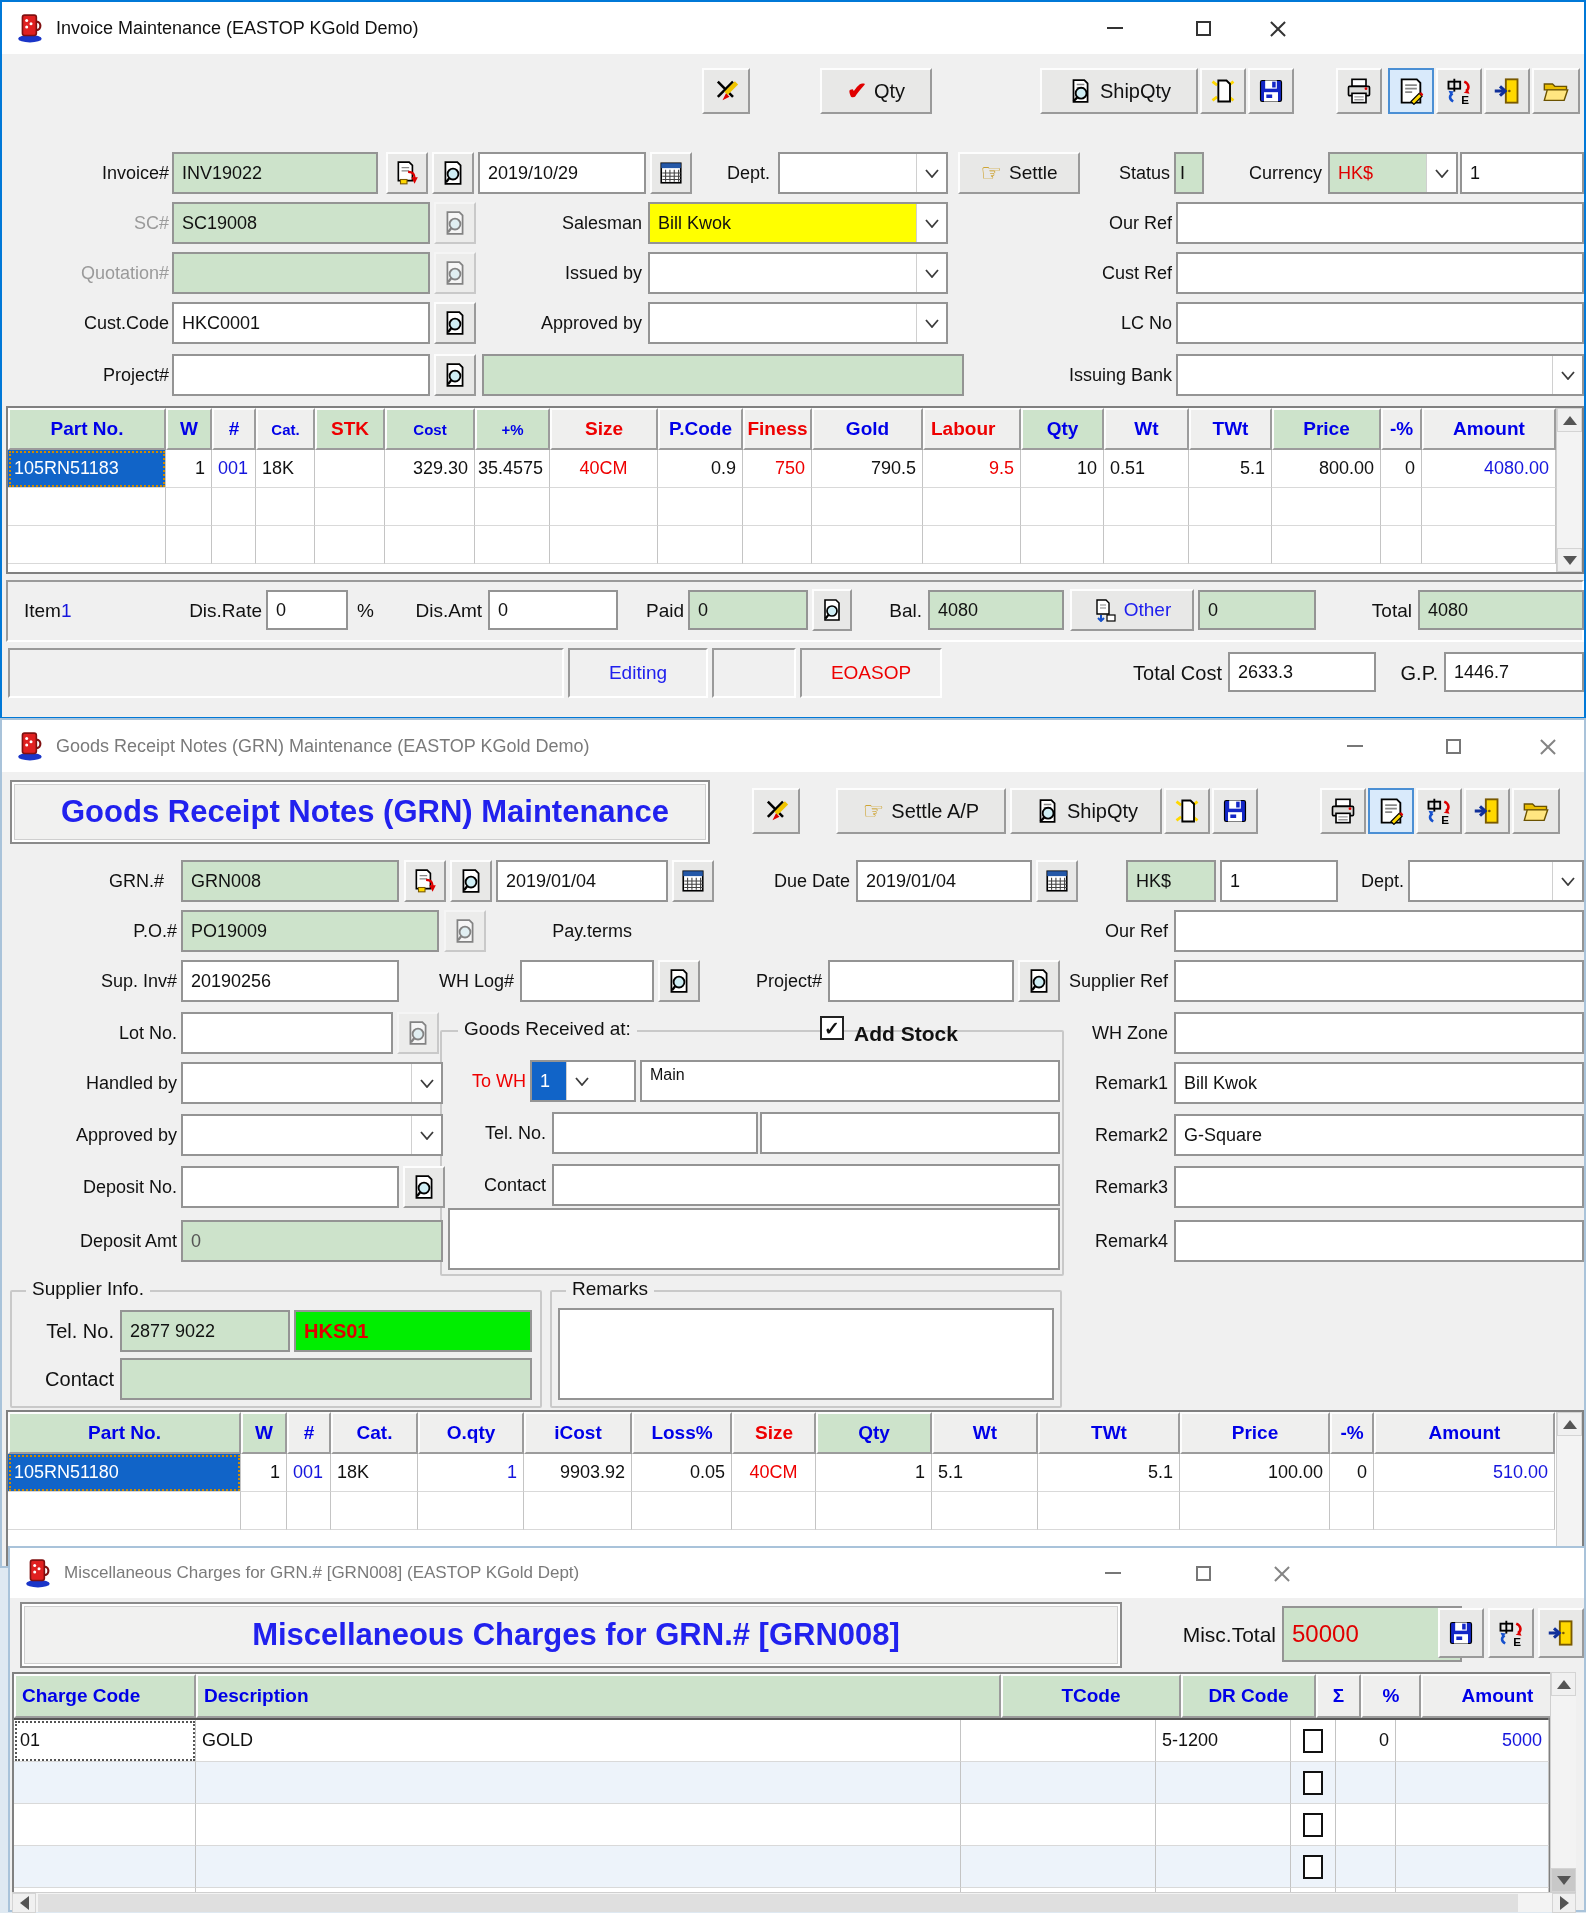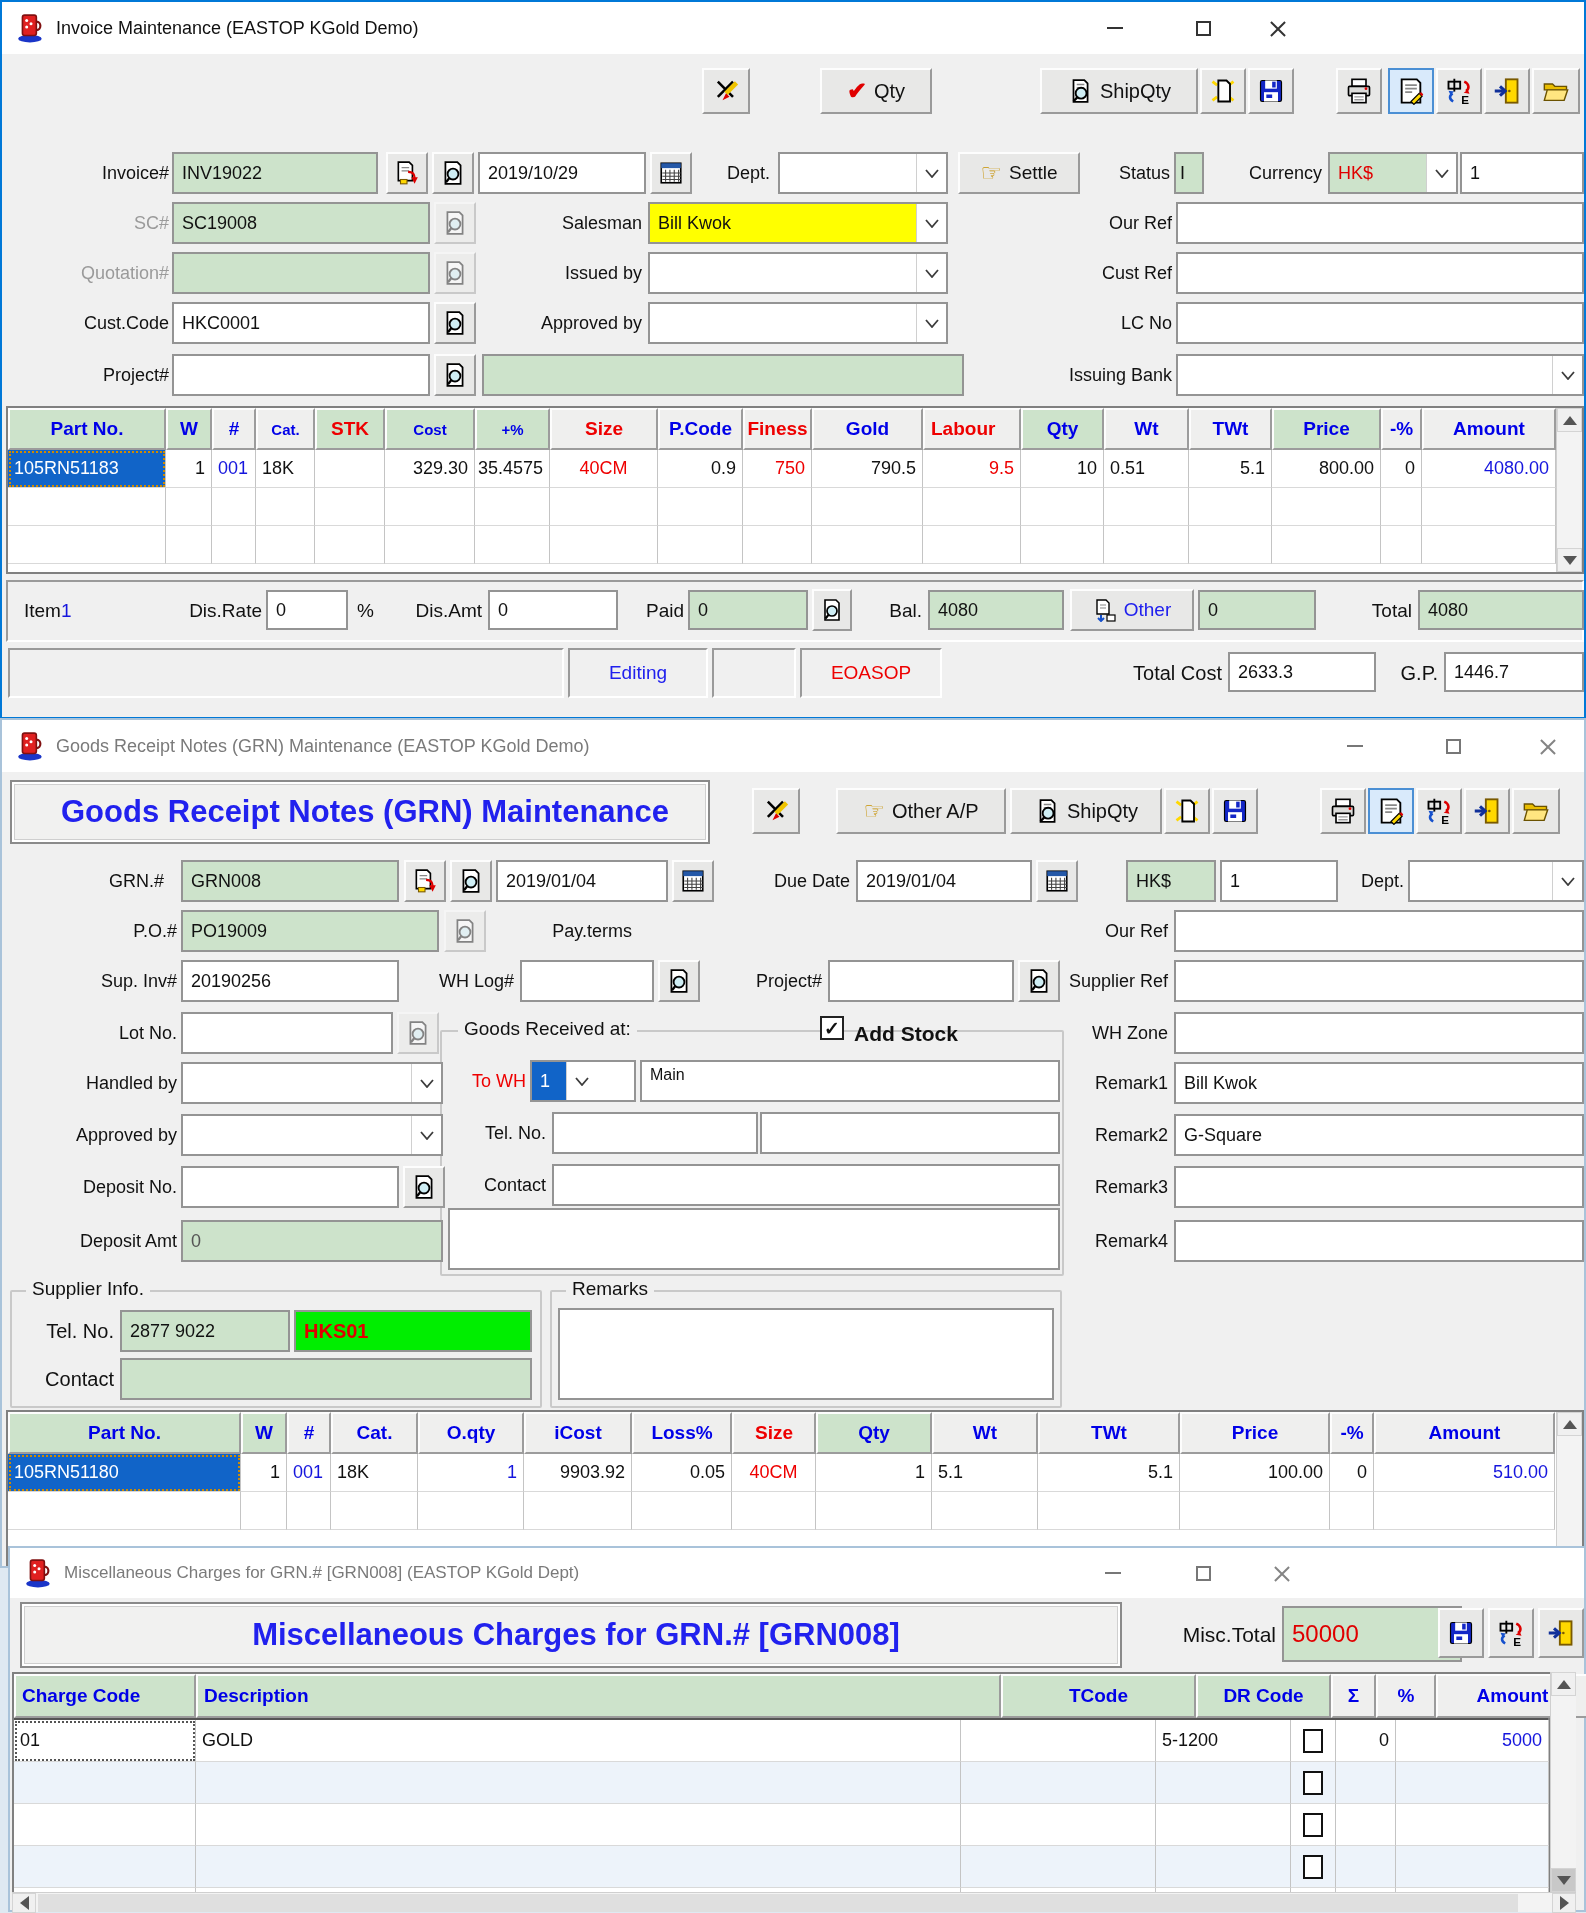--- a/index.html
+++ b/index.html
@@ -459,21 +459,21 @@
 
   <div class="tbtn" style="left:750px;top:68px;width:48px">
     <svg width="28" height="28" viewBox="0 0 24 24">
         <path d="M5 4 L18 17 M18 4 L5 17" stroke="#000" stroke-width="2.2" fill="none"></path>
         <path d="M21 5 L12 14" stroke="#f0c400" stroke-width="4"></path>
         <path d="M12 14 l-3 6 6-3 z" fill="#d00"></path>
       </svg>
   </div>
   <div class="tbtn" style="left:834px;top:68px;width:170px">
     <span class="glyph" style="color:#c79100">☞</span>
-    <span>Other A/P</span>
+    <span>Settle A/P</span>
   </div>
   <div class="tbtn" style="left:1008px;top:68px;width:152px">
     <svg width="26" height="26" viewBox="0 0 24 24">
         <path d="M6 2h10l3 3v17H6z" fill="#fff" stroke="#000" stroke-width="1.6"></path>
         <path d="M9 6h7M9 9h7" stroke="#888" stroke-width="1.2"></path>
         <circle cx="13" cy="14" r="5" fill="#cfeef5" stroke="#000" stroke-width="1.7"></circle>
         <path d="M9.7 17.6 L6 21.5" stroke="#000" stroke-width="2.2"></path>
       </svg>
     <span>ShipQty</span>
   </div>
@@ -822,21 +822,21 @@
         <circle cx="14" cy="12" r="1.1" fill="#7a5a00"></circle>
         <path d="M1.5 12 h7" stroke="#10309a" stroke-width="2.6"></path>
         <path d="M6 8 l4.5 4 L6 16" stroke="#10309a" stroke-width="2.6" fill="none"></path>
       </svg>
   </div>
 
   <div class="grid" style="left:2px;top:124px;width:1538px;height:220px;border-bottom:none">
     <div class="grow" style="height:46px;border-bottom:2px solid #555">
       <div class="hc g al" style="width:182px">Charge Code</div>
       <div class="hc g al" style="width:805px">Description</div>
-      <div class="hc g" style="width:195px">TCode</div>
+      <div class="hc g" style="width:180px">TCode</div>
       <div class="hc g" style="width:135px">DR Code</div>
       <div class="hc" style="width:45px">Σ</div>
       <div class="hc" style="width:60px">%</div>
       <div class="hc" style="width:153px">Amount</div>
     </div>
     <div class="grow" style="height:42px">
       <div class="c focus" style="width:182px">01</div>
       <div class="c" style="width:765px">GOLD</div>
       <div class="c" style="width:195px"></div>
       <div class="c" style="width:135px">5-1200</div>

